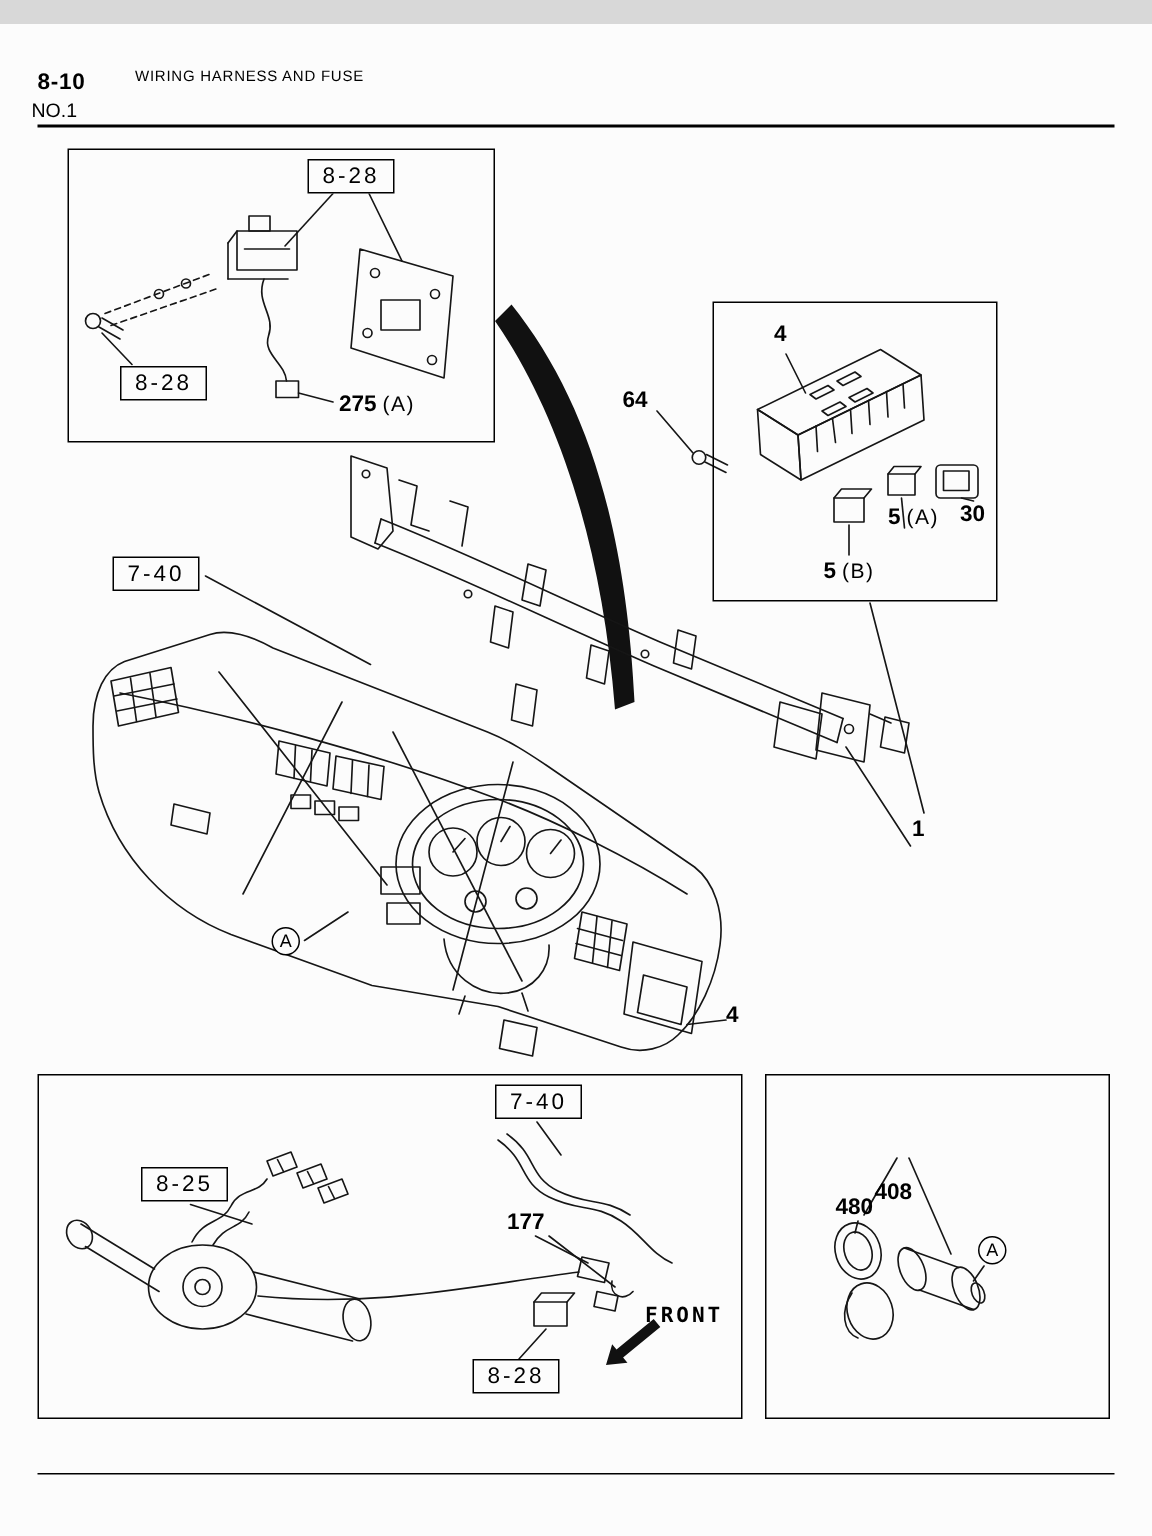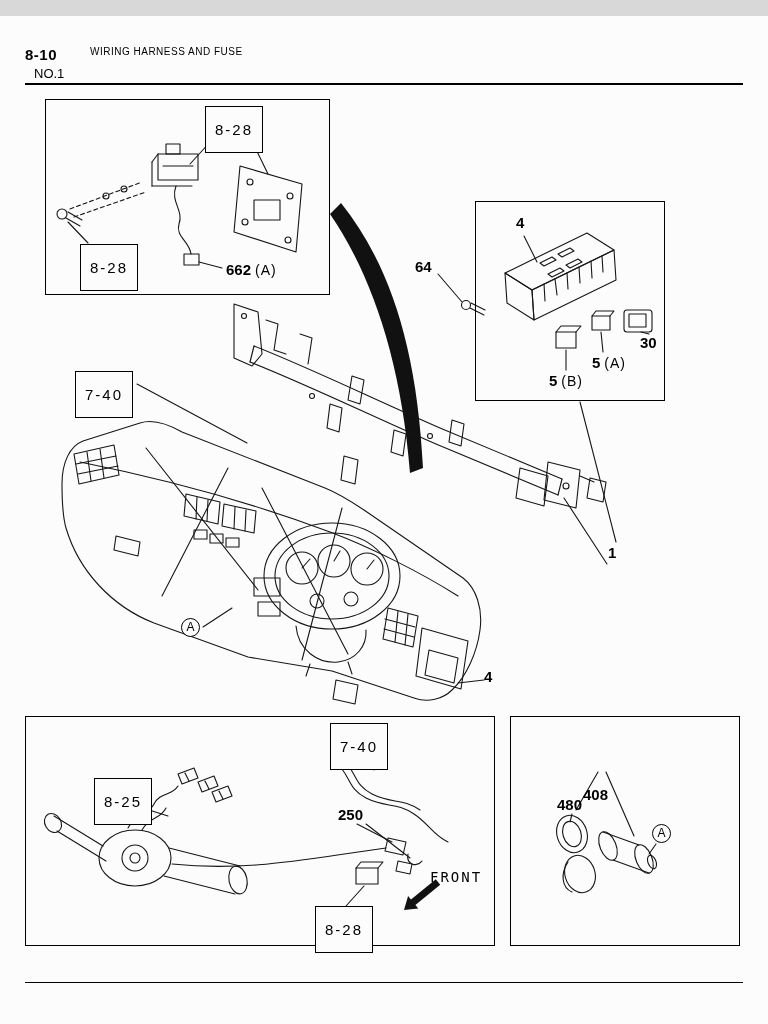--- a/index.html
+++ b/index.html
@@ -2,29 +2,29 @@
 <html><head>
 <meta charset="utf-8">
 <style>
   * { margin:0; padding:0; box-sizing:border-box; }
   html,body { background:#d8d8d8; }
   body { font-family:"Liberation Sans", sans-serif; color:#000; }
   .page { position:relative; width:768px; height:1024px; background:#fcfcfc; margin:16px auto; overflow:hidden; }
   svg.art { position:absolute; left:0; top:0; }
   .hdr-num   { position:absolute; left:25px; top:30px; font-size:15px; font-weight:700; letter-spacing:.5px; }
   .hdr-title { position:absolute; left:90px; top:30px; font-size:10px; font-weight:400; letter-spacing:.5px; }
-  .hdr-sub   { position:absolute; left:34px; top:50px; font-size:13px; }
+  .hdr-sub   { position:absolute; left:21px; top:50px; font-size:13px; }
   .hdr-line  { position:absolute; left:25px; right:25px; top:67px; border-top:2px solid #000; }
   .panel { position:absolute; border:1.5px solid #000; background:transparent; }
-  .refbox { position:absolute; border:1.5px solid #000; background:#fcfcfc; padding:14px 9px; font-size:15px; letter-spacing:2px; line-height:17px; }
+  .refbox { position:absolute; border:1.5px solid #000; background:#fcfcfc; padding:2px 9px; font-size:15px; letter-spacing:2px; line-height:17px; }
   .part { position:absolute; font-size:15px; font-weight:700; white-space:nowrap; }
   .part .sfx { font-weight:400; font-size:14px; margin-left:4px; letter-spacing:1px; }
   .callout { position:absolute; width:19px; height:19px; border:1.3px solid #000; border-radius:50%; background:#fcfcfc;
              text-align:center; line-height:17px; font-size:12px; }
-  .front { position:absolute; font-family:"DejaVu Sans Mono", monospace; font-size:14px; font-weight:400; letter-spacing:2px; }
+  .front { position:absolute; font-family:"DejaVu Sans Mono", monospace; font-size:14px; font-weight:700; letter-spacing:2px; }
   .footer-line { position:absolute; left:25px; right:25px; top:966px; border-top:1.5px solid #000; }
   .footer-text { position:absolute; left:0; top:972px; width:100%; text-align:center; font-size:14px; }
 </style>
 </head>
 <body>
 
 <div class="page">
 
   <svg class="art" width="768" height="1024" viewBox="0 0 768 1024">
     <g stroke="#161616" stroke-width="1.1" fill="none" stroke-linecap="round" stroke-linejoin="round">
@@ -235,37 +235,37 @@
   <div class="hdr-line"></div>
 
   <div class="refbox" style="left:205px; top:90px">8-28</div>
   <div class="refbox" style="left:80px;  top:228px">8-28</div>
   <div class="refbox" style="left:75px;  top:355px">7-40</div>
   <div class="refbox" style="left:330px; top:707px">7-40</div>
   <div class="refbox" style="left:94px;  top:762px">8-25</div>
   <div class="refbox" style="left:315px; top:890px">8-28</div>
 
   <div class="part" style="left:226px; top:245px">
-    <span>662</span><span class="sfx">(A)</span>
+    <span>275</span><span class="sfx">(A)</span>
   </div>
 
   <div class="part" style="left:516px; top:198px">4</div>
   <div class="part" style="left:415px; top:242px">64</div>
   <div class="part" style="left:640px; top:318px">30</div>
 
-  <div class="part" style="left:592px; top:338px">
+  <div class="part" style="left:592px; top:320px">
     <span>5</span><span class="sfx">(A)</span>
   </div>
   <div class="part" style="left:549px; top:356px">
     <span>5</span><span class="sfx">(B)</span>
   </div>
 
   <div class="part" style="left:608px; top:528px">1</div>
   <div class="part" style="left:484px; top:652px">4</div>
-  <div class="part" style="left:338px; top:790px">250</div>
+  <div class="part" style="left:338px; top:790px">177</div>
   <div class="part" style="left:583px; top:770px">408</div>
   <div class="part" style="left:557px; top:780px">480</div>
 
   <div class="callout" style="left:181px; top:602px">A</div>
   <div class="callout" style="left:652px; top:808px">A</div>
 
   <div class="front" style="left:430px; top:853px">FRONT</div>
 
   <div class="footer-line"></div>
 

